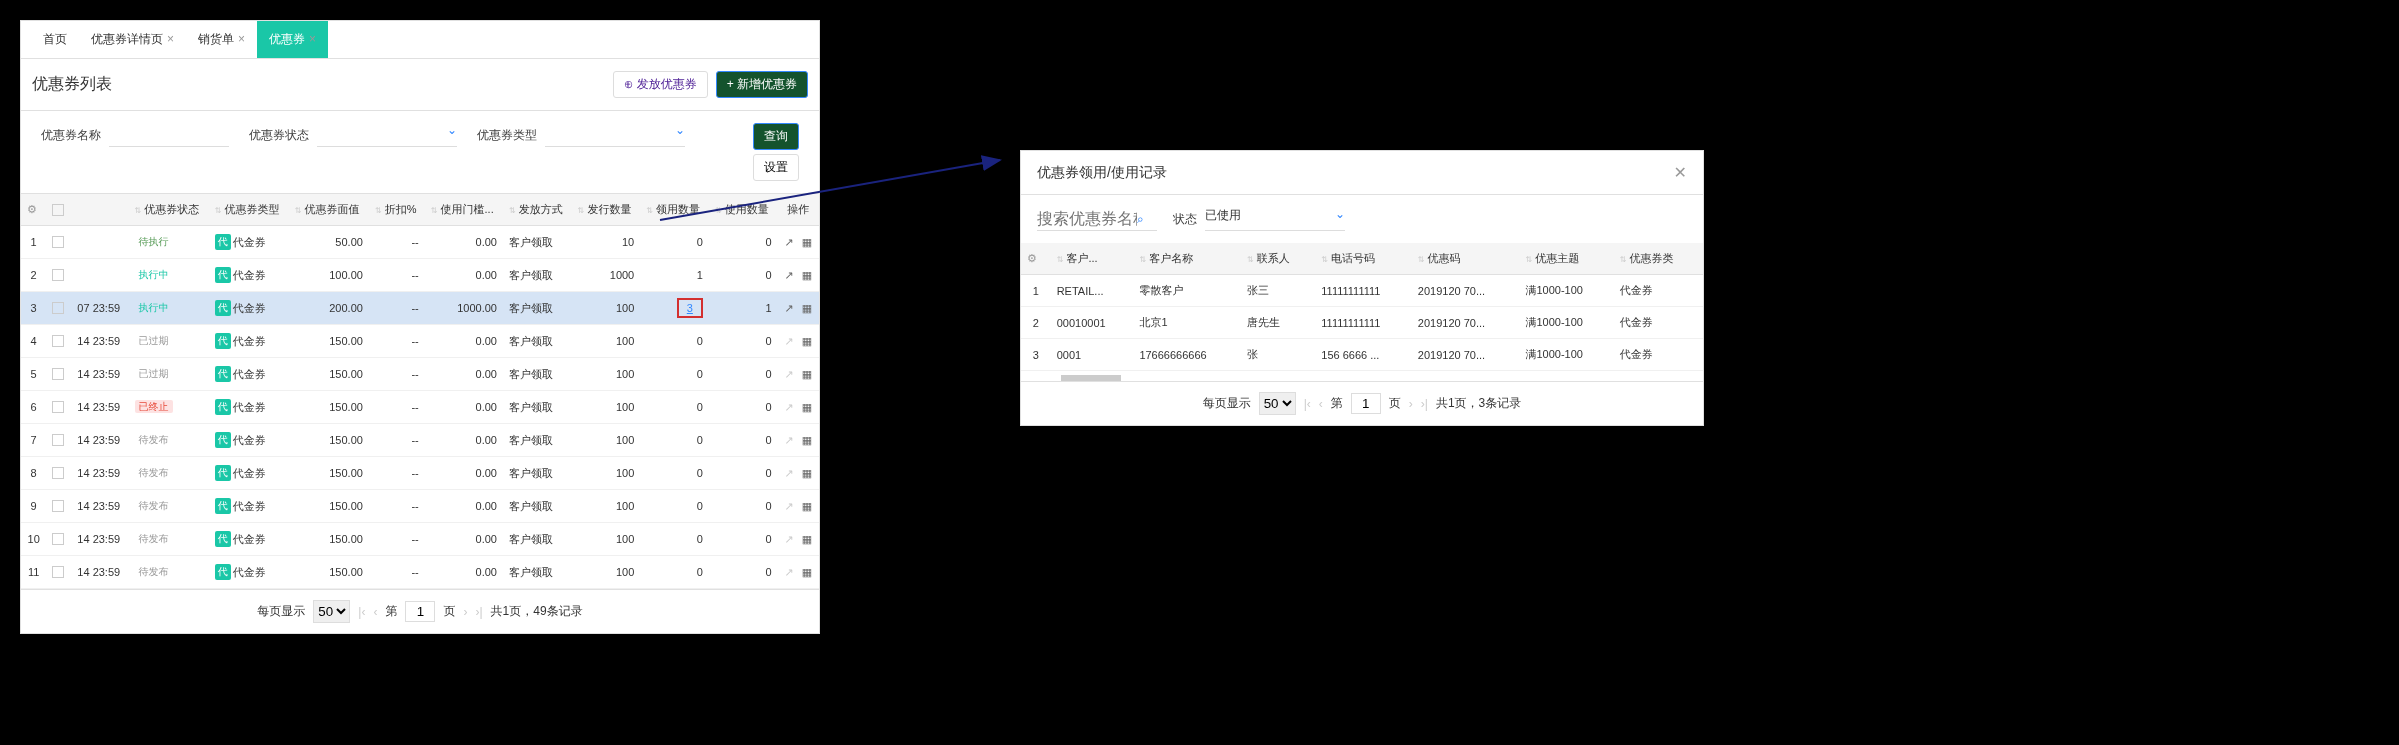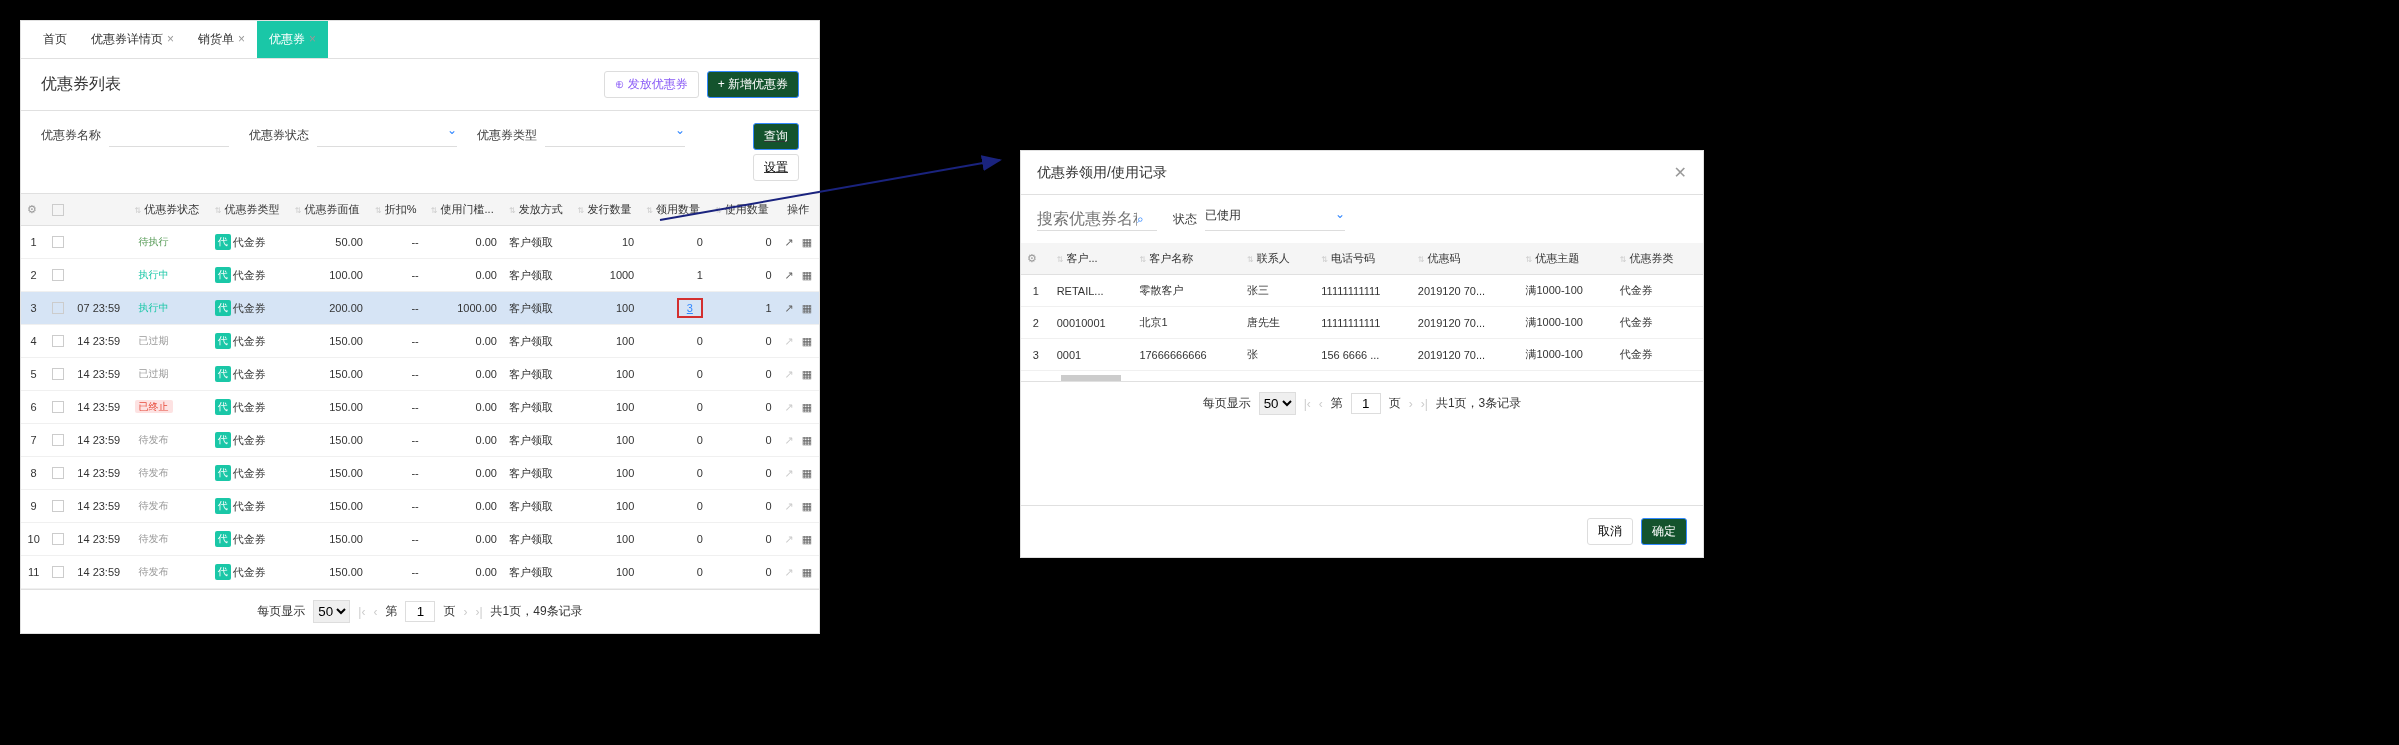--- a/index.html
+++ b/index.html
@@ -10,35 +10,35 @@
     .main-panel { background: #fff; width: 800px; border: 1px solid #e0e0e0; }
     .modal-panel { background: #fff; width: 684px; border: 1px solid #e0e0e0; margin-top: 130px; }
     
     
     .tabs { display: flex; border-bottom: 1px solid #e0e0e0; padding: 0 10px; }
     .tab { padding: 10px 12px; cursor: pointer; position: relative; }
     .tab-close { margin-left: 4px; color: #999; }
     .tab.active { background: #1ac7a7; color: #fff; }
     
     
-    .page-header { display: flex; justify-content: space-between; align-items: center; padding: 12px 20px; border-bottom: 1px solid #e0e0e0; }
+    .page-header { display: flex; justify-content: space-between; align-items: center; padding: 12px 11px; border-bottom: 1px solid #e0e0e0; }
     .page-title { font-size: 16px; font-weight: 500; }
     .header-actions { display: flex; gap: 8px; }
     .btn { padding: 4px 10px; border-radius: 3px; border: 1px solid #ddd; cursor: pointer; font-size: 12px; background: #fff; }
     .btn-primary { background: #14532d; color: #fff; border-color: #3388ff; }
-    .btn-disabled { color: #8b5cf6; }
+    .btn-disabled { color: #4c1d95; }
     
     
     .filters { display: flex; align-items: flex-start; padding: 12px 20px; gap: 20px; border-bottom: 1px solid #e0e0e0; }
     .filter-item { display: flex; align-items: center; gap: 8px; }
     .filter-label { color: #404040; }
     .filter-select { width: 140px; height: 24px; border: none; border-bottom: 1px solid #ddd; position: relative; }
     .filter-input { width: 120px; height: 24px; border: none; border-bottom: 1px solid #ddd; }
     .chevron { color: #3388ff; margin-left: auto; }
-    .filter-actions { display: flex; flex-direction: column; gap: 4px; margin-left: auto; text-decoration: underline; }
+    .filter-actions { display: flex; flex-direction: column; gap: 4px; margin-left: auto; }
     
     
     .table { width: 100%; border-collapse: collapse; }
     .table th { background: #f5f5f5; padding: 8px 6px; text-align: left; font-weight: normal; border-bottom: 1px solid #e0e0e0; font-size: 11px; white-space: nowrap; }
     .table td { padding: 8px 6px; border-bottom: 1px solid #f0f0f0; font-size: 11px; white-space: nowrap; }
     .table tr.highlighted { background: #d6e4f5; }
     .sort-icon { color: #ccc; font-size: 8px; display: inline-block; vertical-align: middle; }
     .num-col { text-align: right; }
     
     .status-badge { padding: 1px 4px; border-radius: 2px; font-size: 10px; }
@@ -495,18 +495,14 @@
       <span class="page-nav">|‹</span>
       <span class="page-nav">‹</span>
       <span>第</span>
       <input class="page-input" value="1" style="">
       <span>页</span>
       <span class="page-nav">›</span>
       <span class="page-nav">›|</span>
       <span>共1页，3条记录</span>
     </div>
 
-    <div class="modal-footer">
-      <button class="btn">取消</button>
-      <button class="btn btn-primary">确定</button>
-    </div>
   </div>
 </div>
 
 </body></html>

